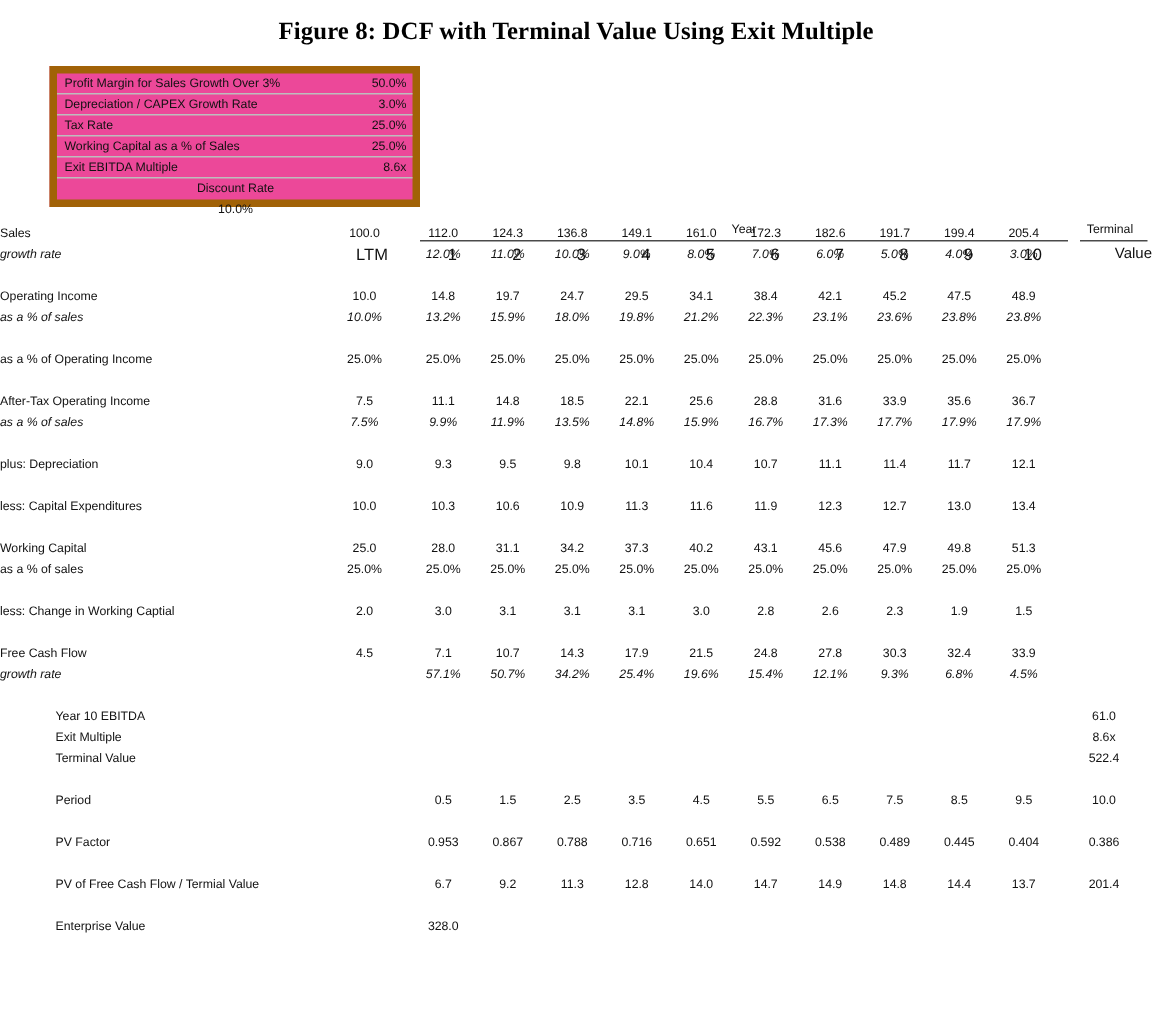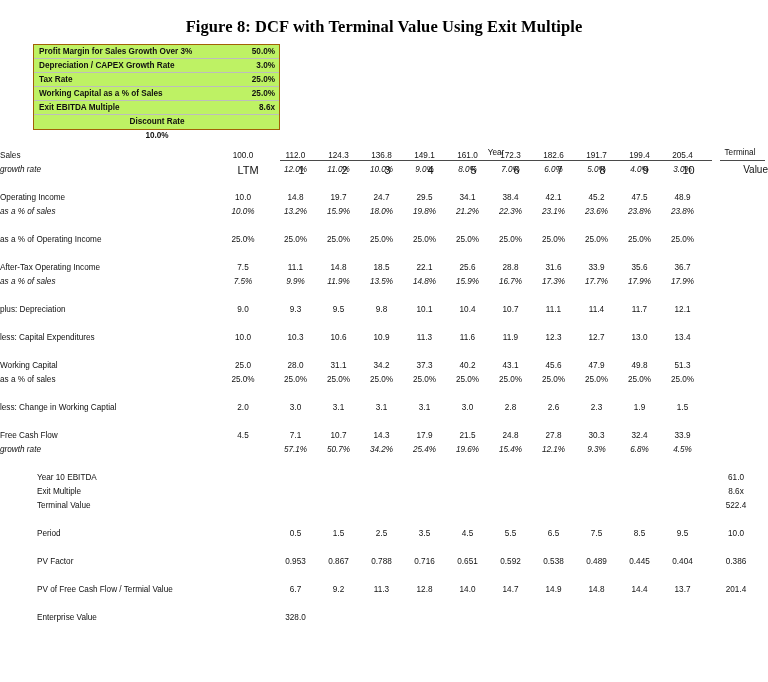--- a/index.html
+++ b/index.html
@@ -21,33 +21,31 @@
     position: absolute;
     left: 0;
     top: 11px;
     width: 768px;
     text-align: center;
     font-family: "Liberation Serif", serif;
     font-weight: bold;
     font-size: 16.5px;
     letter-spacing: 0.1px;
     color: #000;
-    margin-top: 6px;
   }
 
   
   #assumptions-box {
     position: absolute;
     left: 33px;
     top: 44px;
     width: 247px;
-    border: 1px solid #a16207;
+    border: 5px solid #a16207;
     box-sizing: border-box;
-    background: #bef264;
-    font-weight: bold;
+    background: #ec4899;
   }
   #assumptions-box .assum-row {
     display: flex;
     align-items: center;
     justify-content: space-between;
     height: 14px;
     padding: 0 4px 0 5px;
     box-sizing: border-box;
     border-bottom: 1px solid #bdbdbd;
   }

